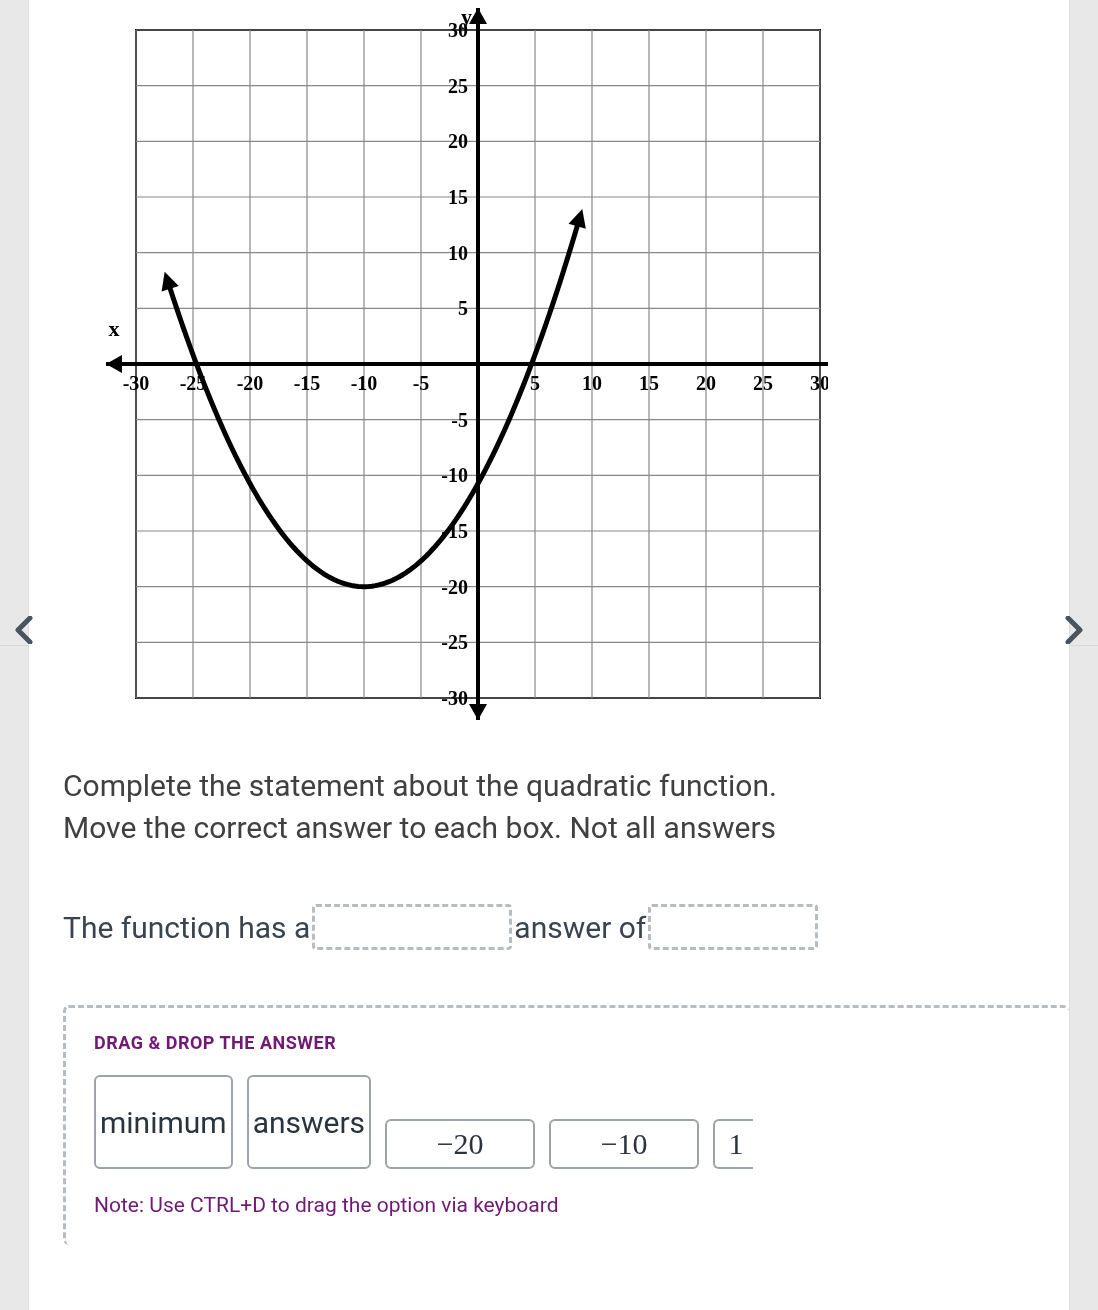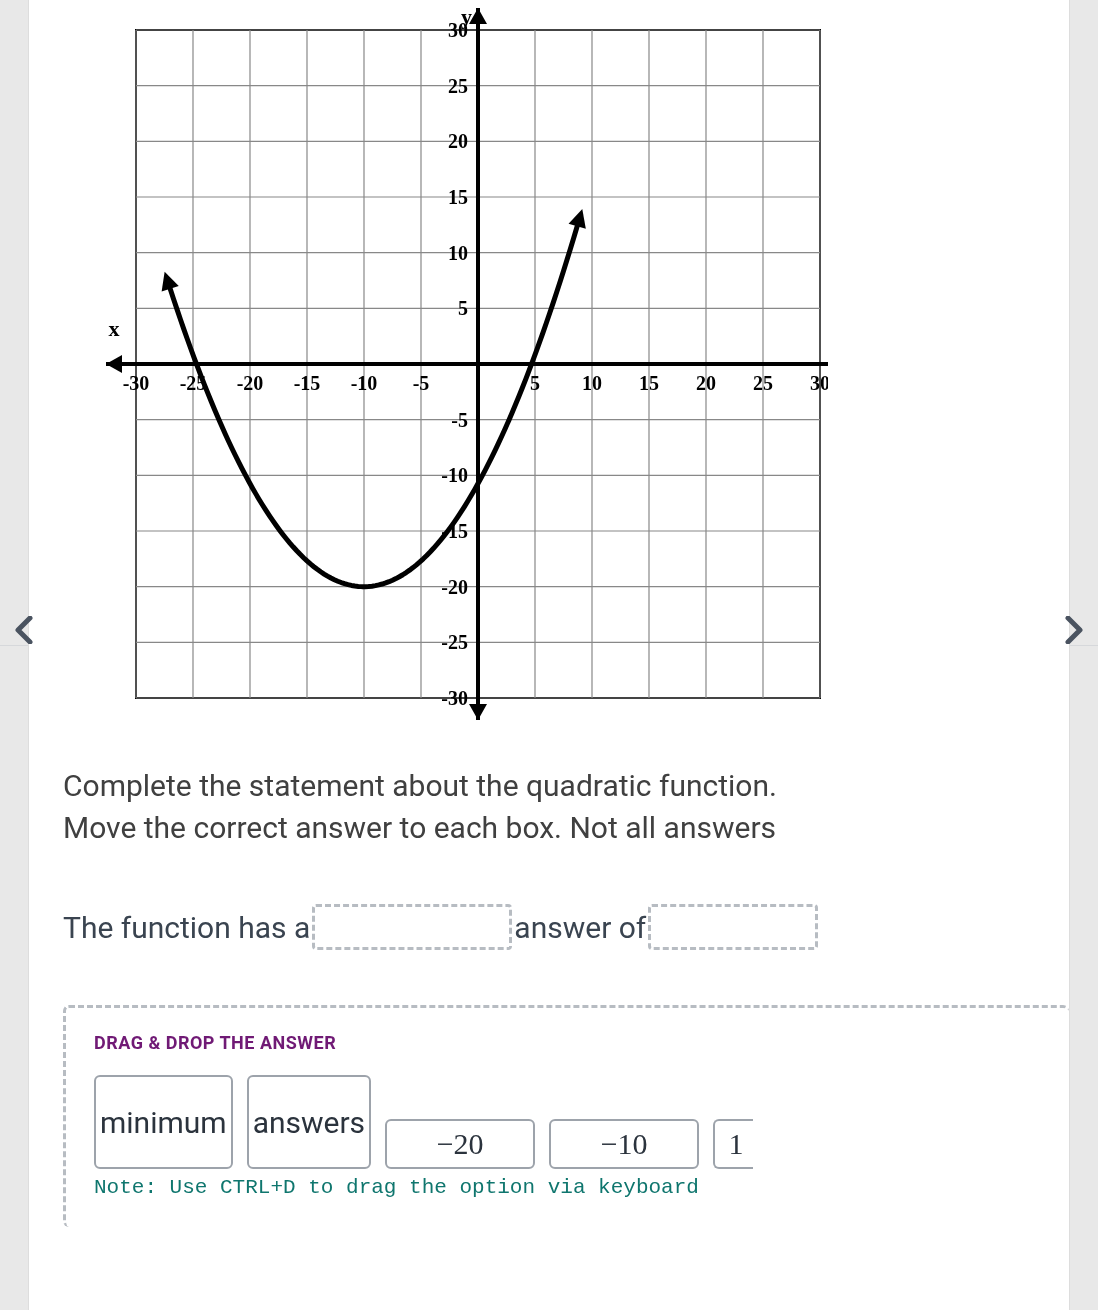--- a/index.html
+++ b/index.html
@@ -85,24 +85,23 @@
     background: #fff;
     cursor: grab;
     white-space: nowrap;
     min-height: 50px;
     display: flex;
     align-items: center;
     justify-content: center;
   }
   .option.numeric { min-width: 150px; font-family: Liberation Serif, serif; margin-top: 44px; }
   .note {
-    margin-top: 7px;
+    margin-top: 24px;
     font-size: 21px;
-    color: #0f766e;
-    font-family: Liberation Mono, monospace;
+    color: #701a75;
   }
   .nav-arrow {
     position: absolute;
     top: 612px;
     width: 36px; height: 36px;
     display: flex; align-items: center; justify-content: center;
     color: #4a5360;
     font-size: 34px;
     font-weight: 700;
     cursor: pointer;

